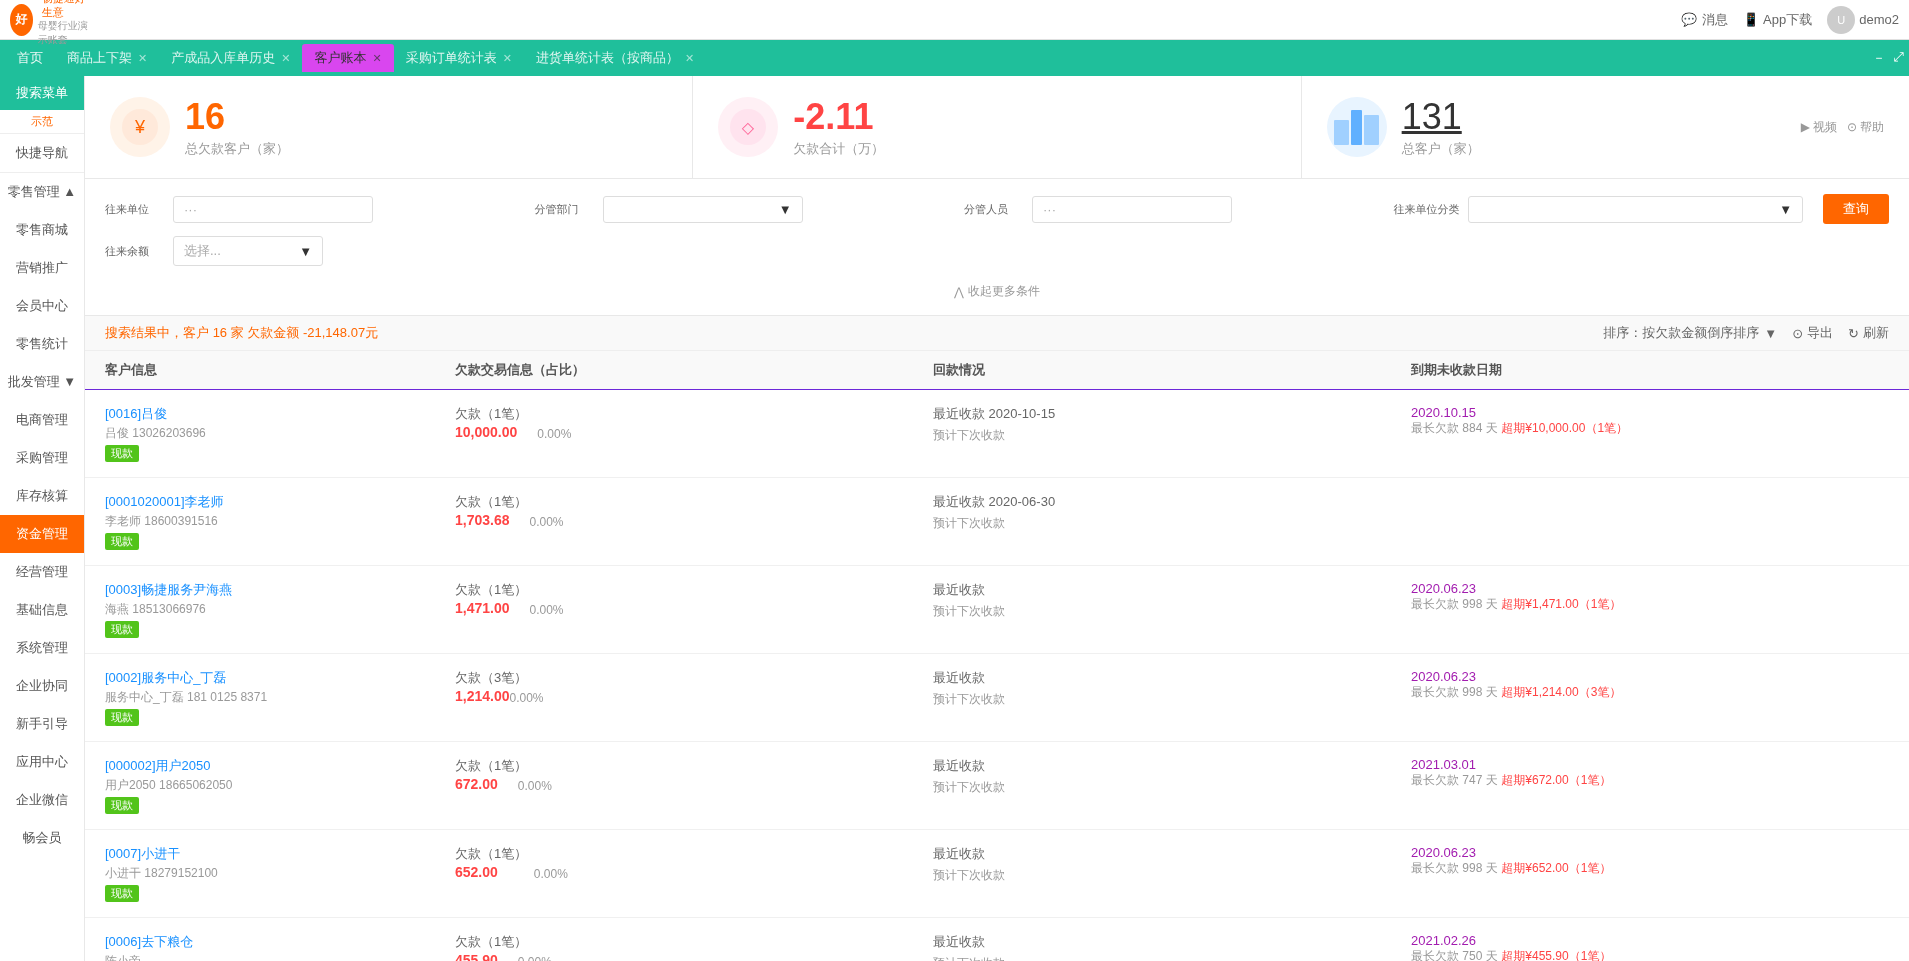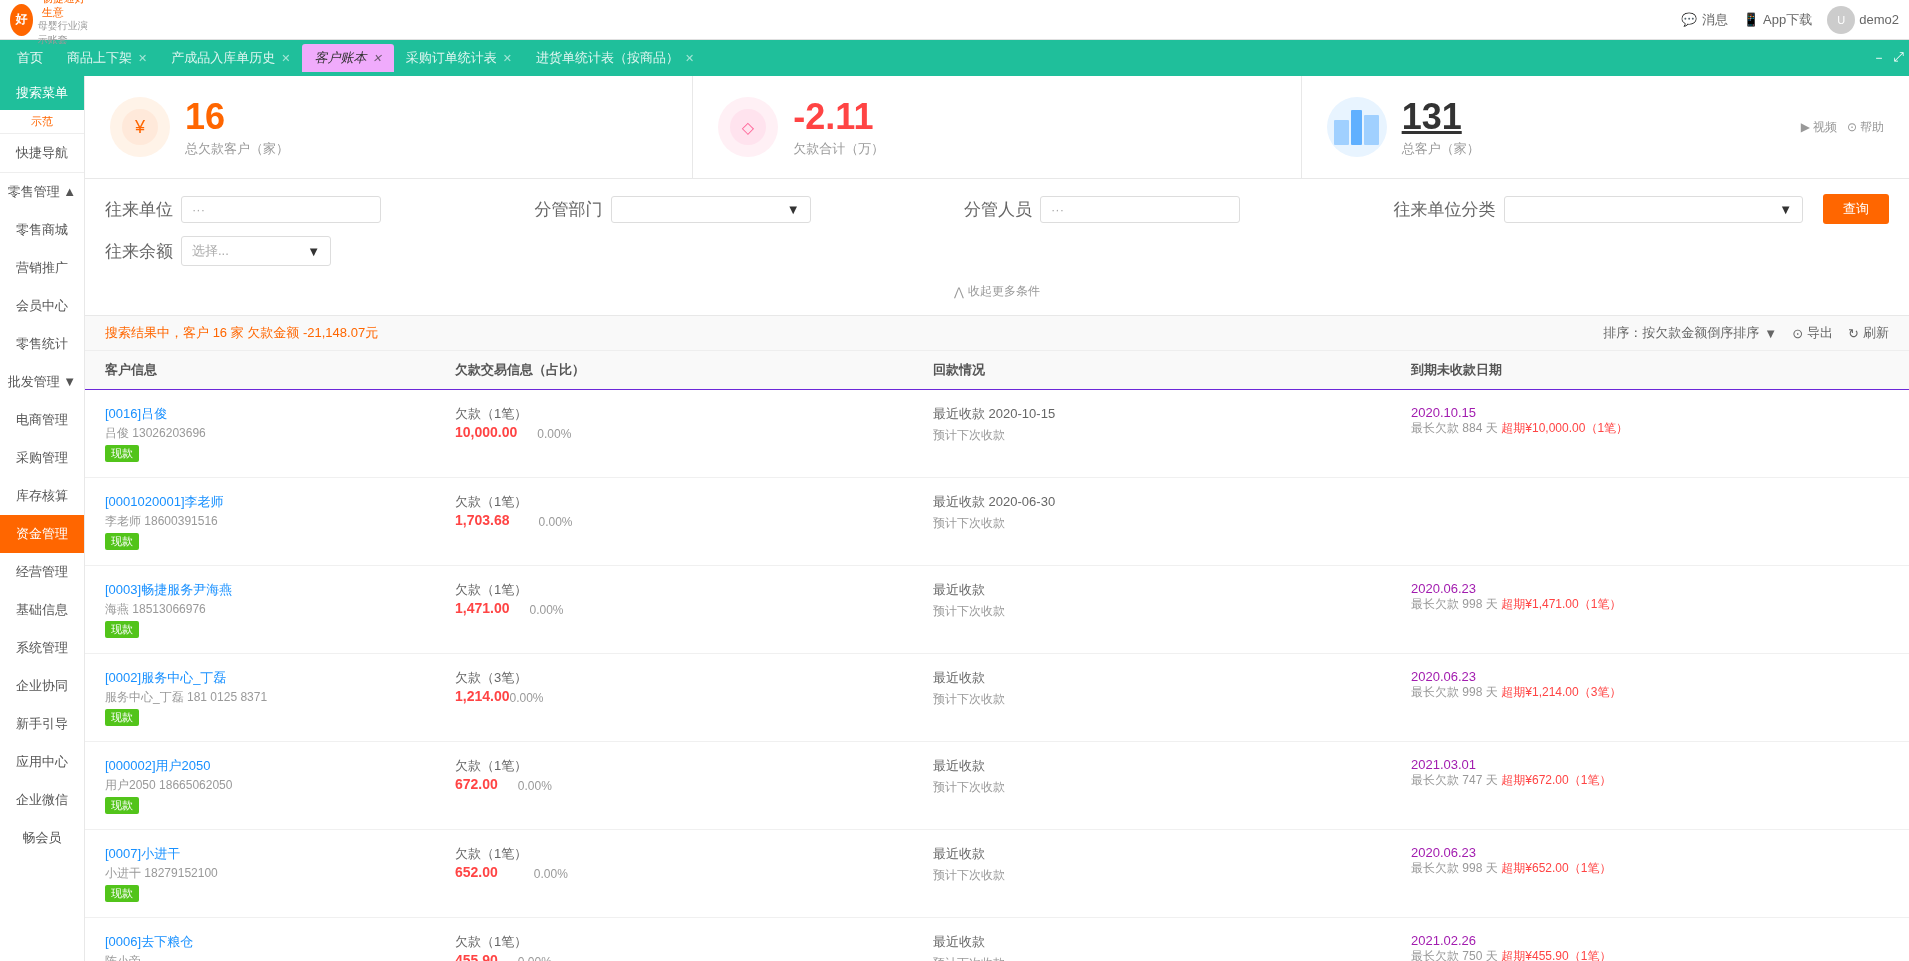--- a/index.html
+++ b/index.html
@@ -10,21 +10,21 @@
     .logo-area { display: flex; align-items: center; width: 85px; min-width: 85px; }
     .logo-icon { width: 32px; height: 32px; background: #ff6600; border-radius: 50%; display: flex; align-items: center; justify-content: center; color: white; font-size: 12px; font-weight: bold; }
     .logo-text { font-size: 11px; color: #ff6600; margin-left: 4px; line-height: 1.2; }
     .top-right { margin-left: auto; display: flex; align-items: center; gap: 15px; }
     .top-right-item { display: flex; align-items: center; gap: 4px; font-size: 13px; color: #666; cursor: pointer; }
     .avatar { width: 28px; height: 28px; border-radius: 50%; background: #ccc; display: flex; align-items: center; justify-content: center; color: white; font-size: 11px; }
 
     
     .tab-bar { display: flex; align-items: center; background: #1fbf9b; height: 36px; padding: 0 5px; }
     .tab { display: flex; align-items: center; padding: 0 12px; height: 28px; font-size: 13px; color: rgba(255,255,255,0.85); cursor: pointer; border-radius: 3px 3px 0 0; gap: 6px; white-space: nowrap; }
-    .tab.active { background: #f0abfc; color: #333; font-style: italic; }
+    .tab.active { background: #d946ef; color: #333; }
     .tab-close { font-size: 11px; opacity: 0.7; }
     .home-tab { padding: 0 12px; font-size: 13px; color: rgba(255,255,255,0.9); cursor: pointer; }
     .tab-bar-right { margin-left: auto; display: flex; gap: 8px; color: white; }
 
     
     .main-layout { display: flex; height: calc(100vh - 76px); }
 
     
     .sidebar { width: 85px; min-width: 85px; background: #fff; border-right: 1px solid #e8e8e8; overflow-y: auto; }
     .search-menu { background: #1fbf9b; color: white; text-align: center; padding: 8px 4px; font-size: 13px; cursor: pointer; }
@@ -51,21 +51,21 @@
     .stat-number.black { color: #333; }
     .stat-label { font-size: 13px; color: #999; margin-top: 2px; }
     .stat-card-right { margin-left: auto; display: flex; gap: 10px; align-items: center; }
     .stat-help { font-size: 12px; color: #999; display: flex; align-items: center; gap: 3px; cursor: pointer; }
 
     
     .filter-area { background: #fff; margin: 0; padding: 15px 20px; border-bottom: 1px solid #e8e8e8; }
     .filter-row { display: flex; align-items: center; gap: 20px; margin-bottom: 12px; }
     .filter-row:last-child { margin-bottom: 0; }
     .filter-item { display: flex; align-items: center; gap: 8px; flex: 1; }
-    .filter-label { font-size: 17px; color: #666; white-space: nowrap; min-width: 60px; }
+    .filter-label { font-size: 11px; color: #666; white-space: nowrap; min-width: 60px; }
     .filter-input { border: 1px solid #ddd; border-radius: 3px; padding: 5px 10px; font-size: 13px; flex: 1; color: #333; min-width: 120px; max-width: 200px; }
     .filter-input.dots { color: #aaa; }
     .filter-select { border: 1px solid #ddd; border-radius: 3px; padding: 5px 10px; font-size: 13px; flex: 1; min-width: 120px; max-width: 200px; display: flex; align-items: center; justify-content: space-between; cursor: pointer; }
     .filter-select-wide { border: 1px solid #ddd; border-radius: 3px; padding: 5px 10px; font-size: 13px; flex: 1; min-width: 120px; display: flex; align-items: center; justify-content: space-between; cursor: pointer; }
     .filter-btn { background: #ff6600; color: white; border: none; border-radius: 3px; padding: 6px 20px; font-size: 13px; cursor: pointer; white-space: nowrap; }
     .collapse-row { text-align: center; cursor: pointer; font-size: 12px; color: #999; padding: 5px 0 0; }
     .collapse-row span { display: inline-flex; align-items: center; gap: 4px; }
 
     
     .result-bar { display: flex; align-items: center; justify-content: space-between; background: #f9f9f9; padding: 8px 20px; border-bottom: 1px solid #eee; }
@@ -204,21 +204,21 @@
       </div>
       <div class="stat-card">
         <div class="stat-icon blue">
           <svg width="55" height="55" viewBox="0 0 55 55" fill="none">
             <rect x="5" y="20" width="15" height="25" fill="#a0d0ff" rx="1"></rect>
             <rect x="22" y="10" width="11" height="35" fill="#60b0ff" rx="1"></rect>
             <rect x="35" y="15" width="15" height="30" fill="#a0d0ff" rx="1"></rect>
           </svg>
         </div>
         <div class="stat-info">
-          <div class="stat-number black" style="font-weight:bold;text-decoration:underline;">131</div>
+          <div class="stat-number black" style="font-weight:normal;text-decoration:underline;">131</div>
           <div class="stat-label">总客户（家）</div>
         </div>
         <div class="stat-card-right">
           <div class="stat-help">
             <span>▶</span>
             <span>视频</span>
           </div>
           <div class="stat-help">
             <span>⊙</span>
             <span>帮助</span>
@@ -329,21 +329,21 @@
       </div>
 
       <div class="table-row">
         <div class="col-cell">
           <div><a class="customer-name">[0001020001]李老师</a></div>
           <div class="customer-sub">李老师  18600391516</div>
           <div><span class="customer-tag">现款</span></div>
         </div>
         <div class="col-cell">
           <div class="debt-count">欠款（1笔）</div>
-          <div style="display:flex;align-items:center;gap:29px;">
+          <div style="display:flex;align-items:center;gap:20px;">
             <span class="debt-amount">1,703.68</span>
             <span class="debt-percent">0.00%</span>
           </div>
         </div>
         <div class="col-cell">
           <div class="collection-date">最近收款    2020-06-30</div>
           <div class="collection-next">预计下次收款</div>
         </div>
       </div>
 

